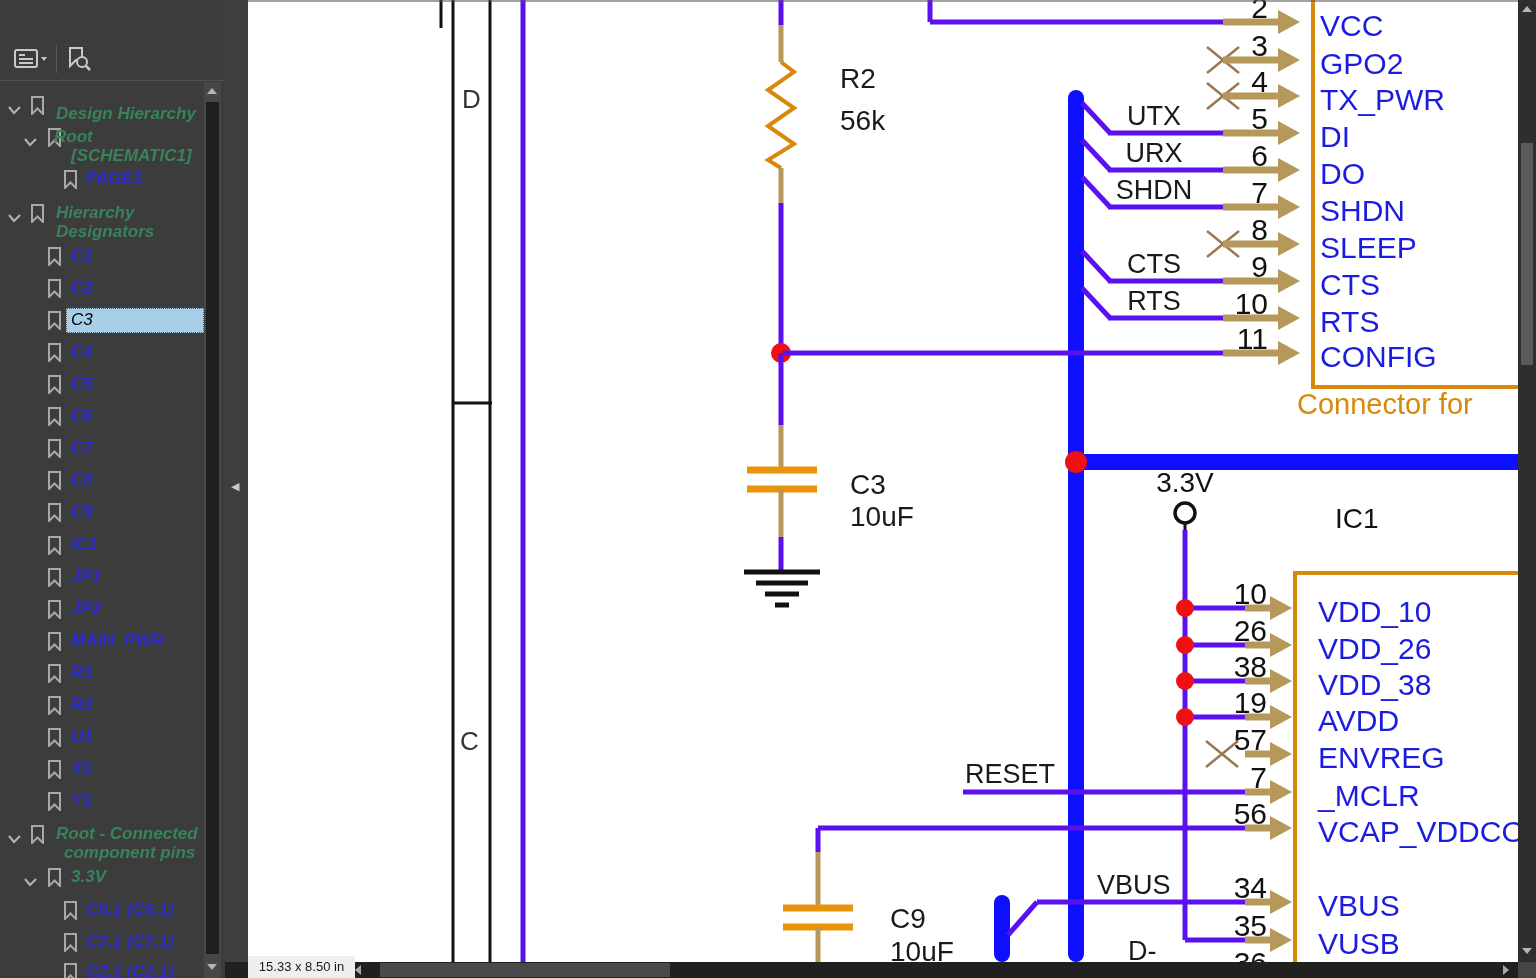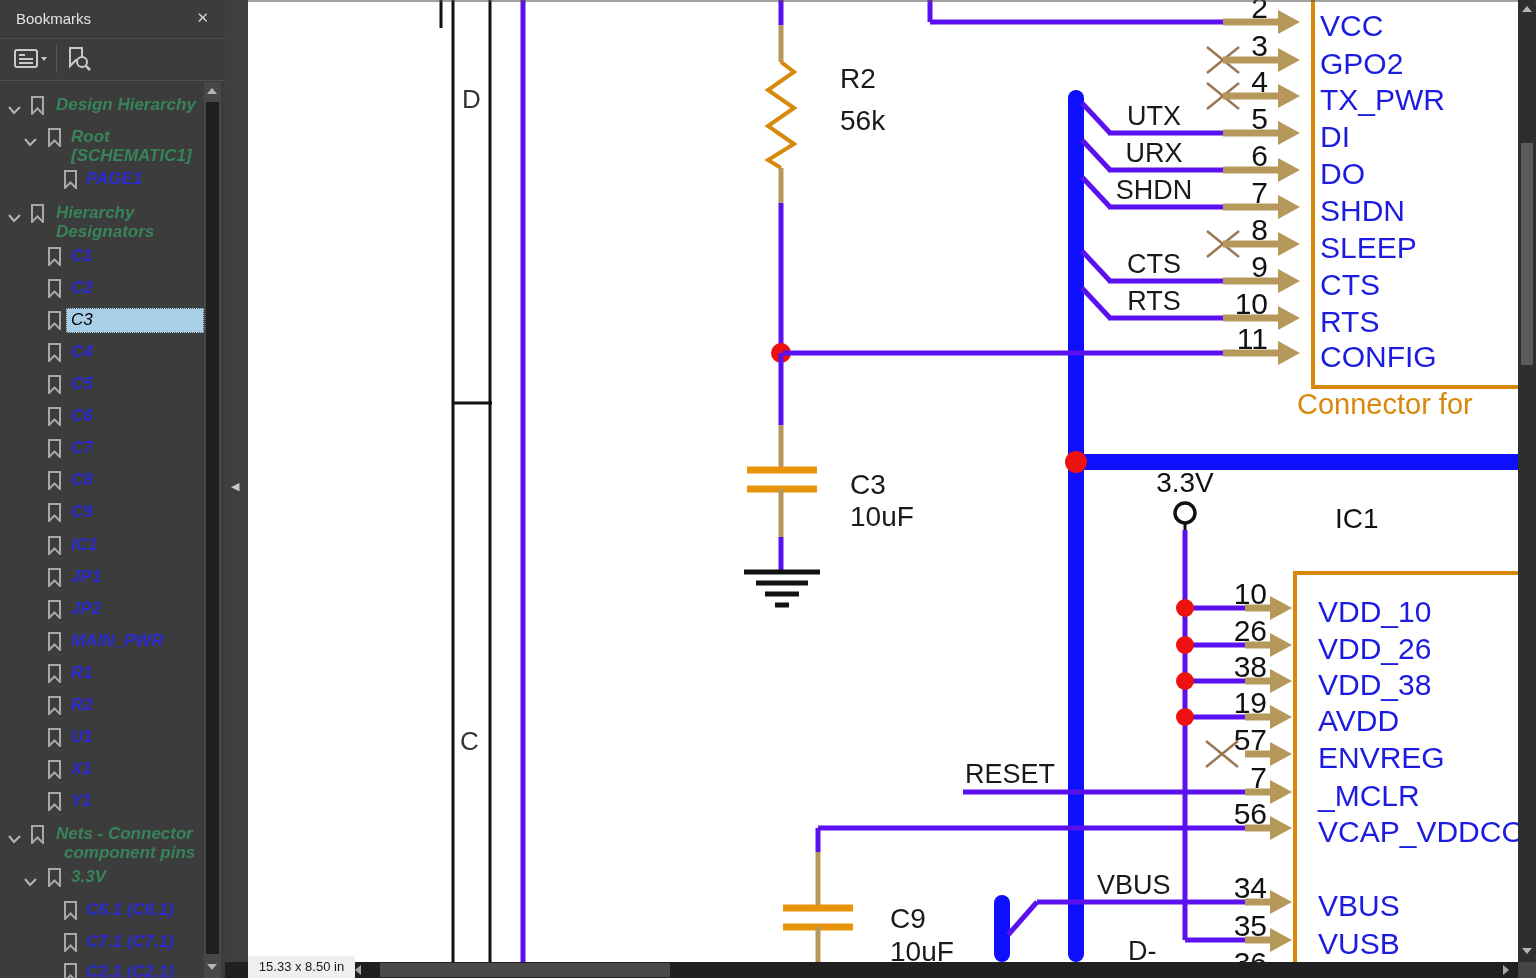--- a/index.html
+++ b/index.html
@@ -51,24 +51,20 @@
   #size-box{position:absolute;left:248px;top:956px;width:107px;height:22px;background:#efefef;
             color:#1a1a1a;font-size:13px;text-align:center;line-height:22px;z-index:5;
             font-family:"Liberation Sans",sans-serif;}
 </style>
 </head>
 <body>
 
 <div id="app">
 
   <aside id="bm-panel">
-    <div class="bm-header">
-      <span class="bm-title">Bookmarks</span>
-      <span class="bm-close">✕</span>
-    </div>
     <div class="bm-toolbar">
       <span class="bm-tool" style="left:14px;">
         <svg width="34" height="24" viewBox="0 0 34 24">
           <rect x="1" y="3" width="22" height="17" rx="2" fill="none" stroke="#c9c9c9" stroke-width="2"></rect>
           <line x1="5" y1="8" x2="11" y2="8" stroke="#c9c9c9" stroke-width="2"></line>
           <line x1="5" y1="12" x2="19" y2="12" stroke="#c9c9c9" stroke-width="2"></line>
           <line x1="5" y1="16" x2="19" y2="16" stroke="#c9c9c9" stroke-width="2"></line>
           <path d="M27 10 l6 0 l-3 4 z" fill="#c9c9c9"></path>
         </svg>
       </span>
@@ -82,30 +78,30 @@
       </span>
     </div>
     <div id="bm-tree">
         <div class="bm-item" style="top: 13px;">
           <span class="bm-chev" style="left: 8px;"><svg width="13" height="10">
               <polyline points="1,2 6,8 12,2" fill="none" stroke="#b5b5b5" stroke-width="2"></polyline>
             </svg></span>
           <span class="bm-ico" style="left: 30px;"><svg width="15" height="19">
               <path d="M2 1 h11 v17 l-5.5 -5.5 l-5.5 5.5 z" fill="none" stroke="#a8a8a8" stroke-width="2"></path>
             </svg></span>
-          <span class="bm-label bm-green" style="left: 56px; top: 0px;">Design Hierarchy</span>
+          <span class="bm-label bm-green" style="left: 56px; top: 9px;">Design Hierarchy</span>
         </div>
         <div class="bm-item" style="top: 45px;">
           <span class="bm-chev" style="left: 24px;"><svg width="13" height="10">
               <polyline points="1,2 6,8 12,2" fill="none" stroke="#b5b5b5" stroke-width="2"></polyline>
             </svg></span>
           <span class="bm-ico" style="left: 47px;"><svg width="15" height="19">
               <path d="M2 1 h11 v17 l-5.5 -5.5 l-5.5 5.5 z" fill="none" stroke="#a8a8a8" stroke-width="2"></path>
             </svg></span>
-          <span class="bm-label bm-green" style="left: 71px; top: 0px;">Root</span>
+          <span class="bm-label bm-green" style="left: 54px; top: 0px;">Root</span>
           <span class="bm-label bm-green" style="left: 71px; top: 19px;">[SCHEMATIC1]</span>
         </div>
         <div class="bm-item" style="top: 87px;">
           <span class="bm-ico" style="left: 63px;"><svg width="15" height="19">
               <path d="M2 1 h11 v17 l-5.5 -5.5 l-5.5 5.5 z" fill="none" stroke="#a8a8a8" stroke-width="2"></path>
             </svg></span>
           <span class="bm-label bm-blue" style="left: 86px; top: 0px;">PAGE1</span>
         </div>
         <div class="bm-item" style="top: 121px;">
           <span class="bm-chev" style="left: 8px;"><svg width="13" height="10">
@@ -225,21 +221,21 @@
             </svg></span>
           <span class="bm-label bm-blue" style="left: 71px; top: 0px;">Y1</span>
         </div>
         <div class="bm-item" style="top: 742px;">
           <span class="bm-chev" style="left: 8px;"><svg width="13" height="10">
               <polyline points="1,2 6,8 12,2" fill="none" stroke="#b5b5b5" stroke-width="2"></polyline>
             </svg></span>
           <span class="bm-ico" style="left: 30px;"><svg width="15" height="19">
               <path d="M2 1 h11 v17 l-5.5 -5.5 l-5.5 5.5 z" fill="none" stroke="#a8a8a8" stroke-width="2"></path>
             </svg></span>
-          <span class="bm-label bm-green" style="left: 56px; top: 0px;">Nets - Connector</span>
+          <span class="bm-label bm-green" style="left: 56px; top: 0px;">Root - Connected</span>
           <span class="bm-label bm-green" style="left: 64px; top: 19px;">component pins</span>
         </div>
         <div class="bm-item" style="top: 785px;">
           <span class="bm-chev" style="left: 24px;"><svg width="13" height="10">
               <polyline points="1,2 6,8 12,2" fill="none" stroke="#b5b5b5" stroke-width="2"></polyline>
             </svg></span>
           <span class="bm-ico" style="left: 47px;"><svg width="15" height="19">
               <path d="M2 1 h11 v17 l-5.5 -5.5 l-5.5 5.5 z" fill="none" stroke="#a8a8a8" stroke-width="2"></path>
             </svg></span>
           <span class="bm-label bm-green" style="left: 71px; top: 0px;">3.3V</span>

